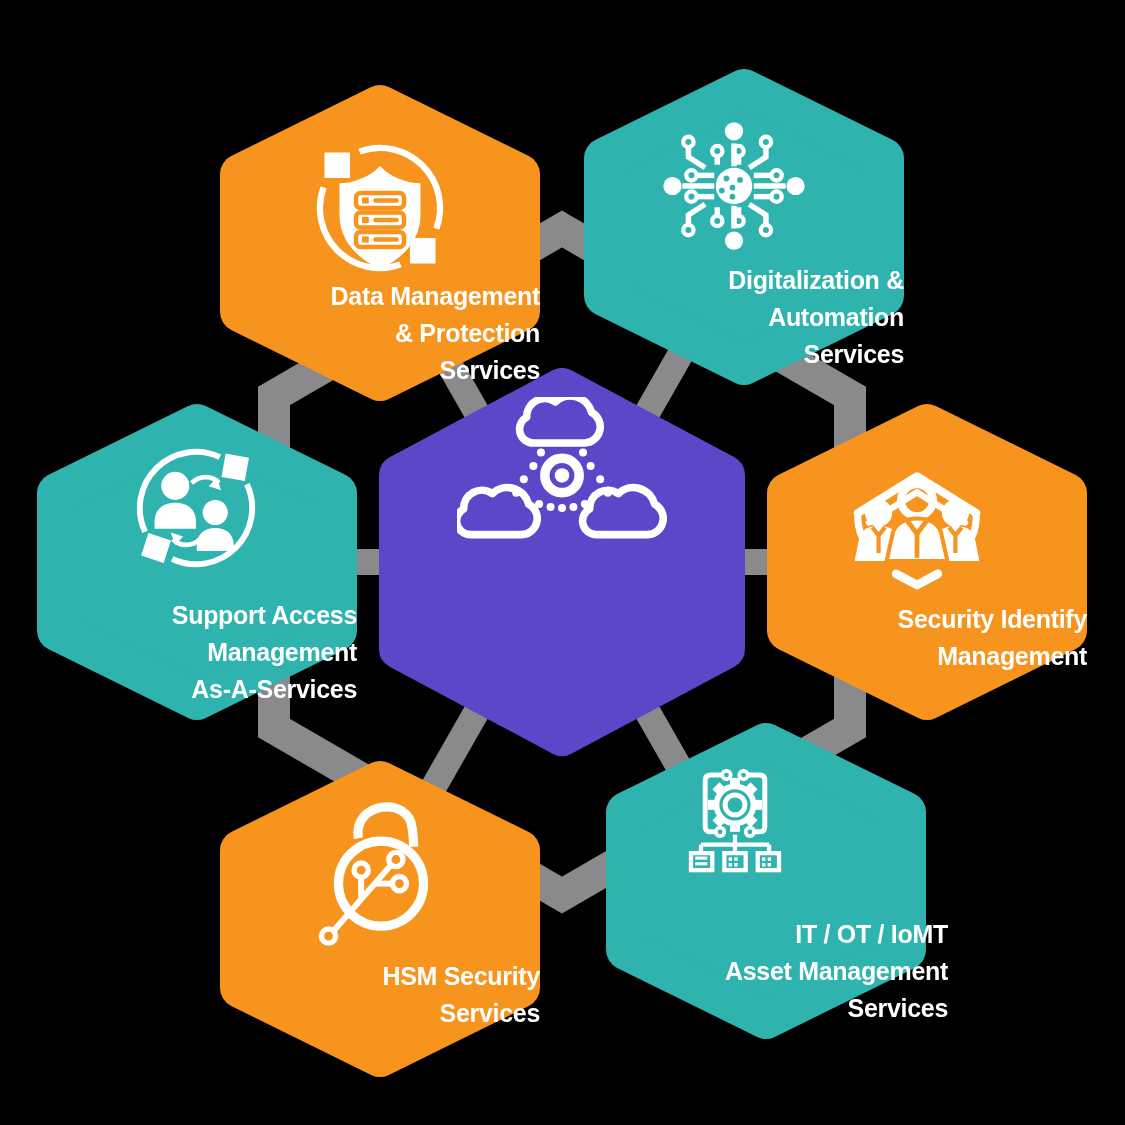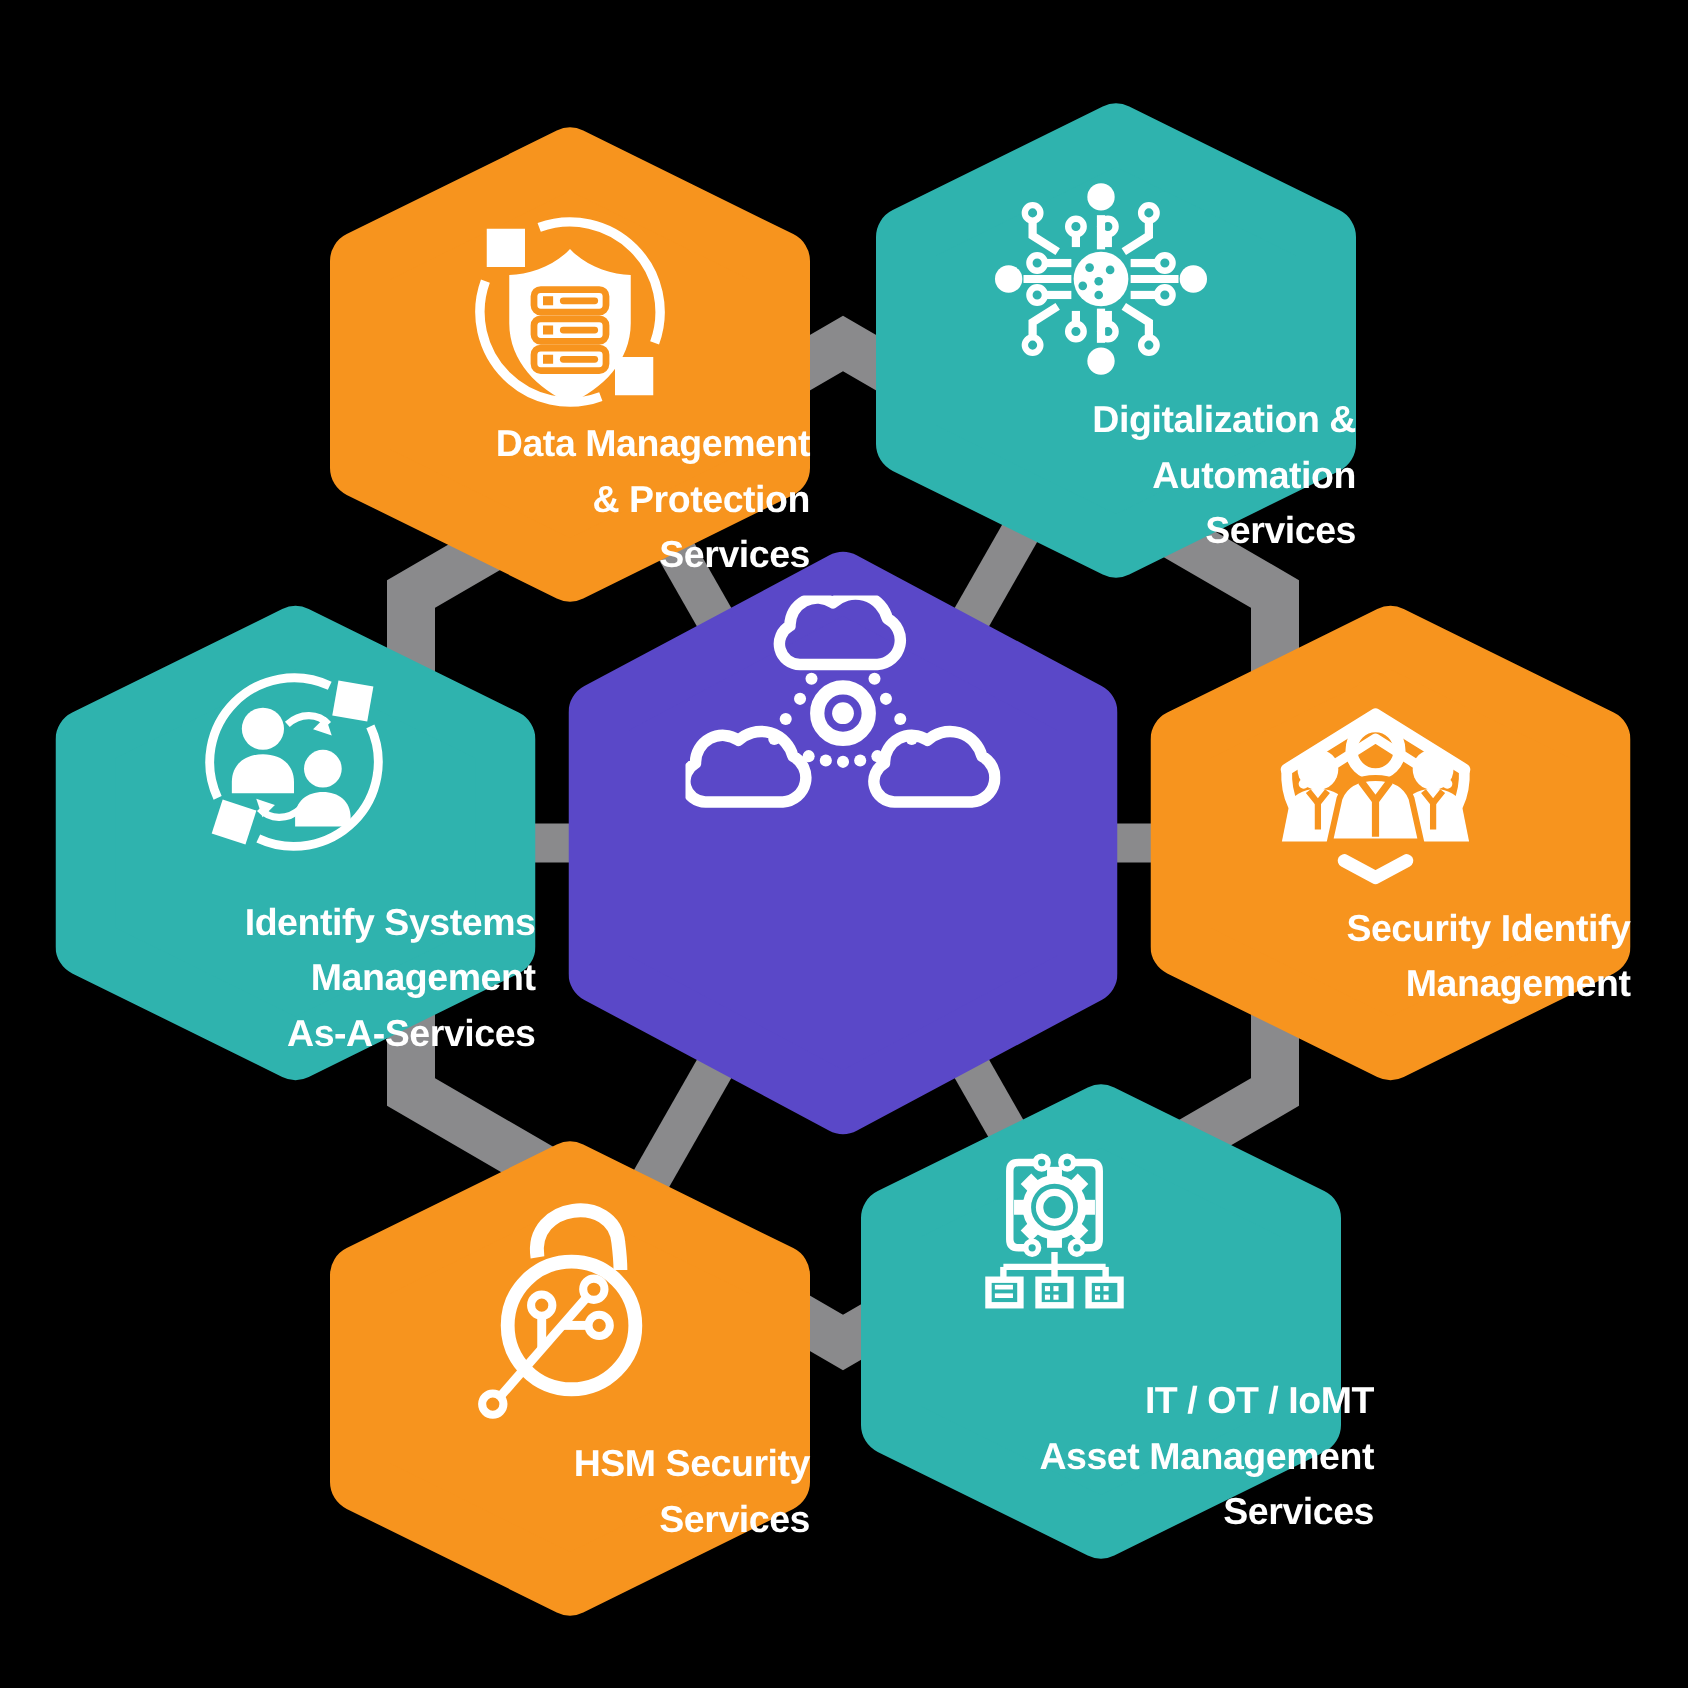--- a/index.html
+++ b/index.html
@@ -137,21 +137,21 @@
         <circle cx="63" cy="51" r="8.5"></circle>
         <path d="M50.5 77 L50.5 73 C50.5 65.5 56 61.5 63 61.5 C70 61.5 75.5 65.5 75.5 73 L75.5 77 Z"></path>
       </g>
       <g stroke="#fff" stroke-width="3.2" fill="none">
         <path d="M47 31 C53 25.5 61 26 65.5 31"></path>
         <path d="M53 69 C47 74.5 39 74 34.5 69"></path>
       </g>
       <polygon points="67,36 58.6,33.2 64.2,27.6" fill="#fff"></polygon>
       <polygon points="33,64.5 41.4,67.3 35.8,72.9" fill="#fff"></polygon>
     </svg>
-    <div class="label" style="top:194px">Identify Systems
+    <div class="label" style="top:194px">Support Access
 Management
 As-A-Services</div>
   </div>
 
   <div class="tile" style="left:767px;top:403px;width:320px;height:318px">
     <svg class="hex" viewBox="0 0 320 318">
       <polygon points="160,21 300,90 300,228 160,297 20,228 20,90" stroke-width="40" stroke-linejoin="round" fill="#F7941E" stroke="#F7941E"></polygon>
     </svg>
     <svg class="icon" style="left:70px;top:38px;width:160px;height:160px" viewBox="0 0 100 100">
       <g stroke="#fff" fill="none" stroke-linejoin="round" stroke-linecap="round">
@@ -232,21 +232,21 @@
           <circle cx="60.5" cy="49" r="5"></circle>
           <circle cx="36" cy="56.5" r="5"></circle>
           <circle cx="63" cy="66" r="5"></circle>
         </g>
       </g>
     </svg>
     <div class="label" style="top:198px">HSM Security
 Services</div>
   </div>
 
-  <div class="tile" style="left:552px;top:722px;width:364px;height:318px">
+  <div class="tile" style="left:584px;top:722px;width:364px;height:318px">
     <svg class="hex" viewBox="0 0 320 318">
       <polygon points="160,21 300,90 300,228 160,297 20,228 20,90" stroke-width="40" stroke-linejoin="round" fill="#2FB3AE" stroke="#2FB3AE"></polygon>
     </svg>
     <svg class="icon" style="left:80px;top:36px;width:142px;height:142px" viewBox="0 0 100 100">
       <g stroke="#fff" fill="none">
         <circle cx="50" cy="33" r="7" stroke-width="3.5"></circle>
         <circle cx="50" cy="33" r="13" stroke-width="4"></circle>
         <g stroke-width="7" stroke-linecap="butt">
           <line x1="64" y1="33" x2="69" y2="33"></line>
           <line x1="59.9" y1="42.9" x2="63.4" y2="46.4"></line>

